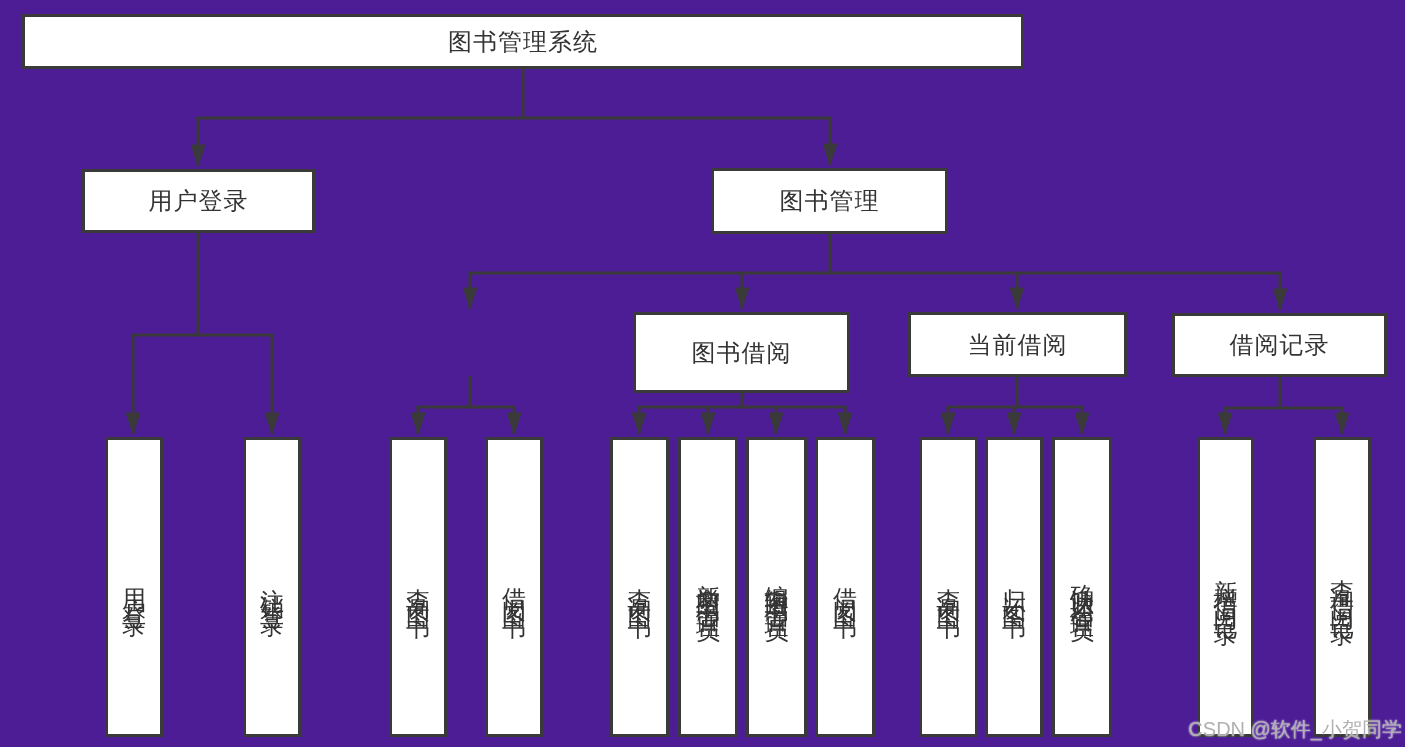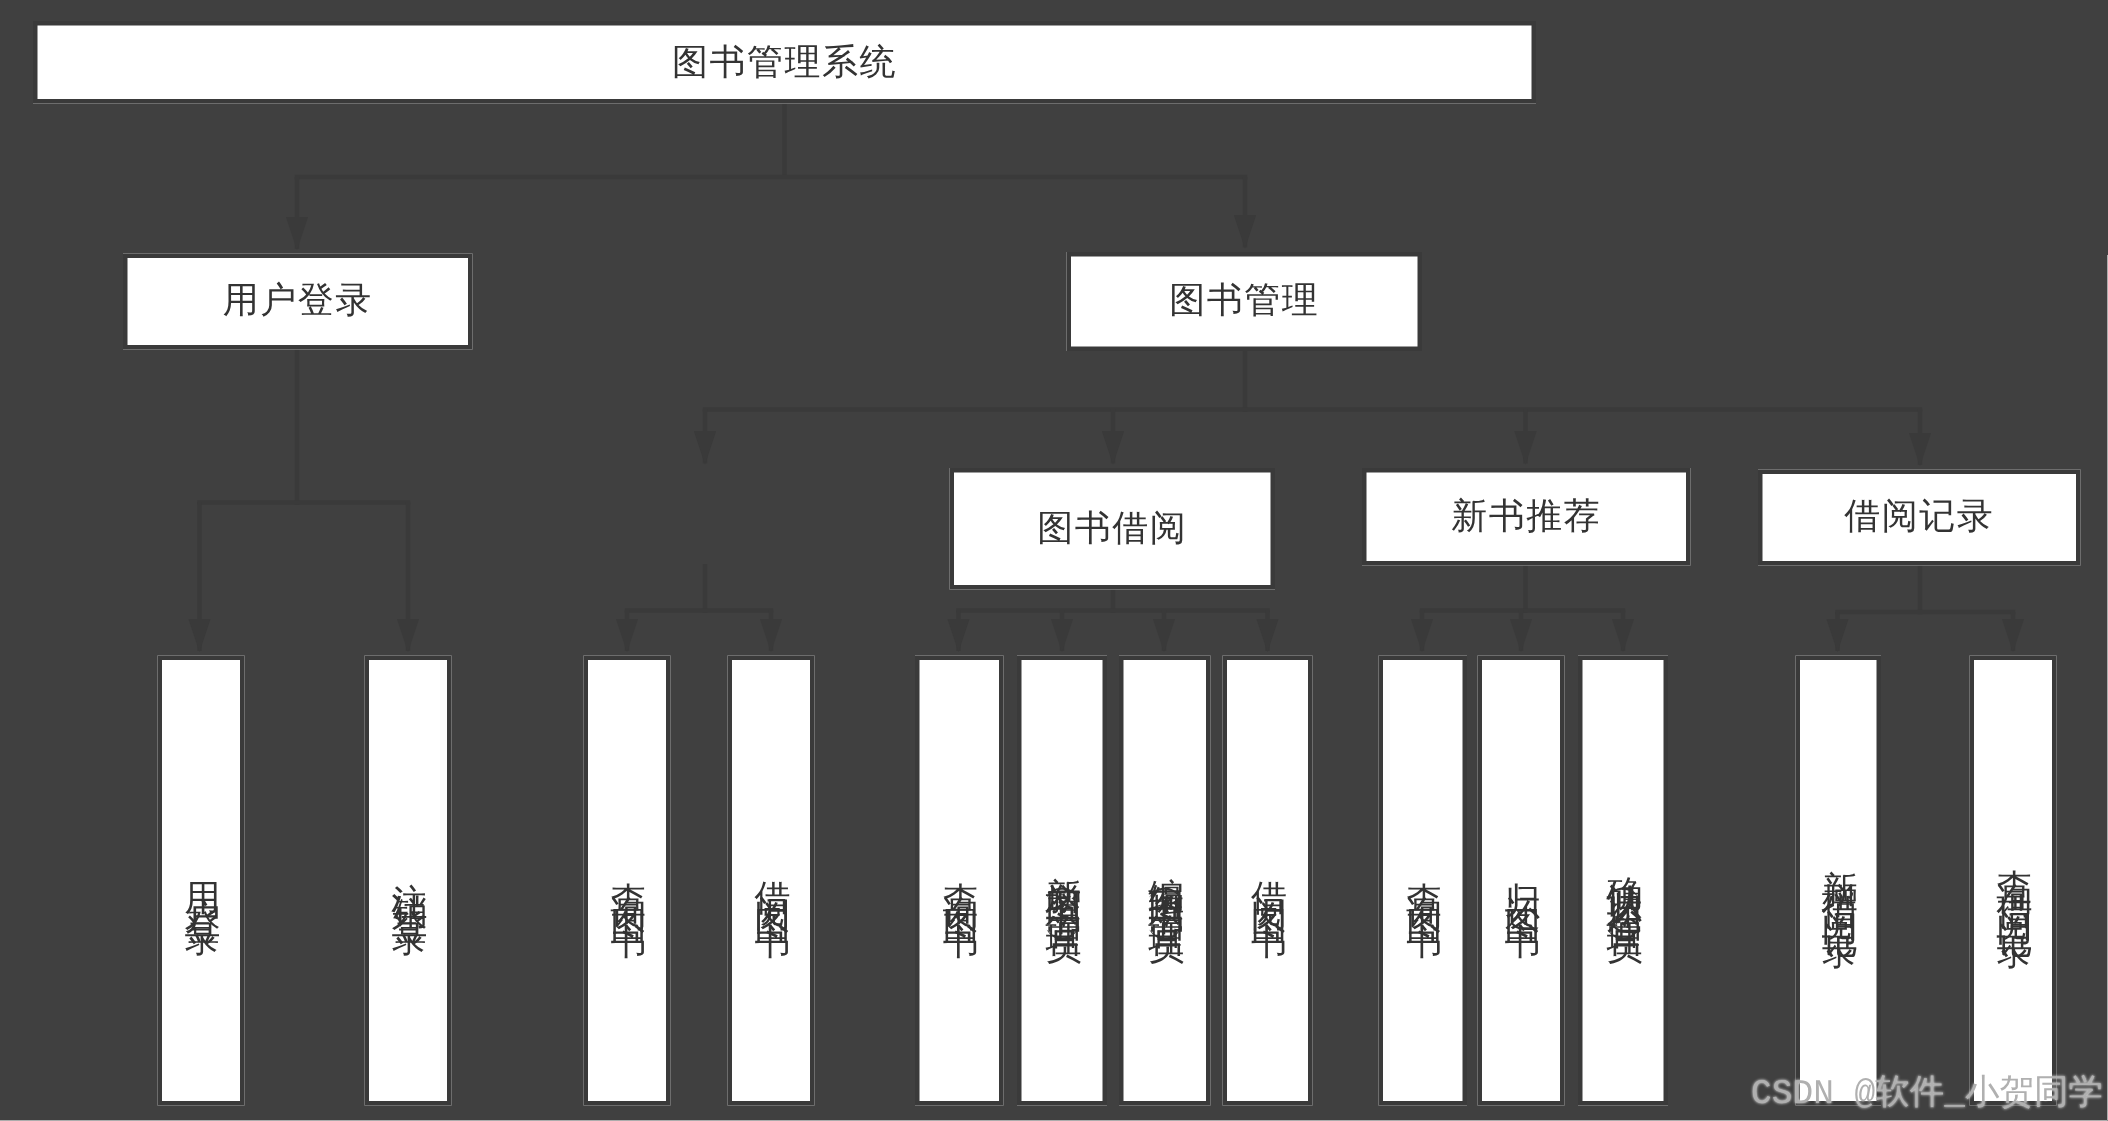--- a/index.html
+++ b/index.html
@@ -1,19 +1,19 @@
 <!DOCTYPE html>
 <html><head>
 <meta charset="utf-8">
 <style>
   html,body{margin:0;padding:0;background:#ffffff;}
   .canvas{
     position:relative;
     width:1405px;height:747px;
-    background:#404040;
+    background:#4c1d95;
     font-family:"Liberation Serif", serif;
     overflow:hidden;
   }
   .wires{position:absolute;left:0;top:0;}
   .box{
     position:absolute;
     box-sizing:border-box;
     border:3px solid #3a3a3a;
     background:#ffffff;
     color:#333333;
@@ -28,22 +28,22 @@
     writing-mode:vertical-rl;
     text-orientation:mixed;
     letter-spacing:9px;
     font-size:24px;
   }
   .v.long{letter-spacing:5px;}
   .watermark{
     position:absolute;
     right:3px;
     bottom:4px;
-    font-family:Liberation Mono, monospace;
-    font-size:23px;
+    font-family:Liberation Sans, sans-serif;
+    font-size:20px;
     color:#b0b0b0;
     text-shadow:0 0 2px #ffffff;
     white-space:nowrap;
   }
 </style>
 </head>
 <body>
 
 <div class="canvas">
 
@@ -91,21 +91,21 @@
       <path d="M1342 408 V434" marker-end="url(#arrow)"></path>
     </g>
   </svg>
 
   <div class="box h" style="left:22px;top:14px;width:1002px;height:55px">图书管理系统</div>
 
   <div class="box h" style="left:82px;top:169px;width:233px;height:64px">用户登录</div>
   <div class="box h" style="left:711px;top:168px;width:237px;height:66px">图书管理</div>
 
   <div class="box h" style="left:633px;top:312px;width:217px;height:81px">图书借阅</div>
-  <div class="box h" style="left:908px;top:312px;width:219px;height:65px">新书推荐</div>
+  <div class="box h" style="left:908px;top:312px;width:219px;height:65px">当前借阅</div>
   <div class="box h" style="left:1172px;top:313px;width:215px;height:64px">借阅记录</div>
 
   <div class="box v" style="left:105px;top:437px;width:58px;height:300px">用户登录</div>
   <div class="box v" style="left:243px;top:437px;width:58px;height:300px">注销登录</div>
   <div class="box v" style="left:389px;top:437px;width:58px;height:300px">查询图书</div>
   <div class="box v" style="left:485px;top:437px;width:58px;height:300px">借阅图书</div>
   <div class="box v" style="left:610px;top:437px;width:59px;height:300px">查询图书</div>
   <div class="box v long" style="left:678px;top:437px;width:60px;height:300px">新增图书（管理员）</div>
   <div class="box v long" style="left:746px;top:437px;width:61px;height:300px">编辑图书（管理员）</div>
   <div class="box v" style="left:815px;top:437px;width:60px;height:300px">借阅图书</div>

